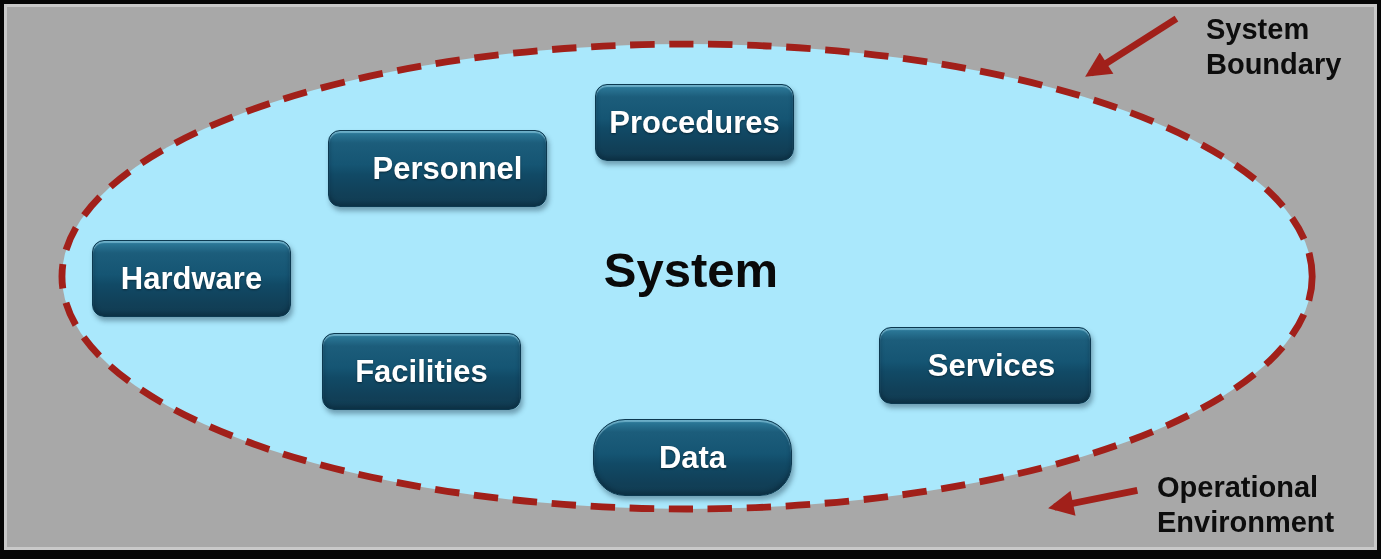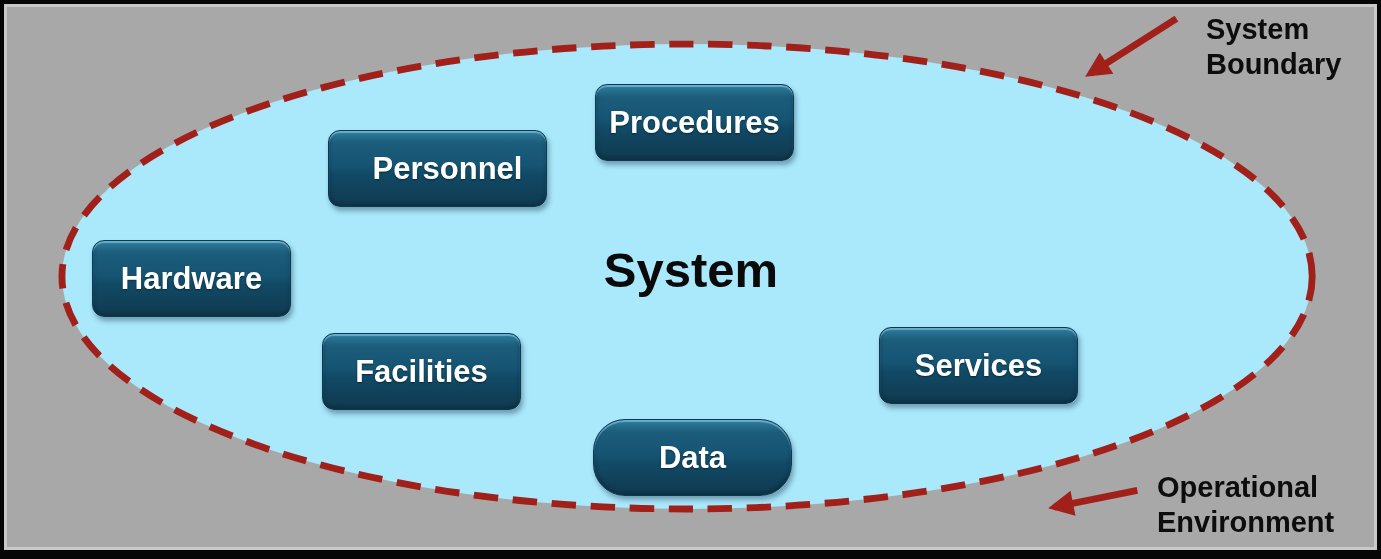--- a/index.html
+++ b/index.html
@@ -26,21 +26,21 @@
     font-size:31px;font-weight:bold;
     display:flex;align-items:center;justify-content:center;
     text-shadow:0 1px 2px rgba(0,0,0,.45);
   }
   .pos-hardware  {left:88px;  top:236px;}
   .pos-personnel {left:324px; top:126px;padding-left:20px;}
   .pos-procedures{left:591px; top:80px;}
   .pos-facilities{left:873px; top:123px;}
   .pos-software  {left:1083px;top:234px;}
   .pos-materials {left:318px; top:329px;}
-  .pos-services  {left:875px; top:323px;}
+  .pos-services  {left:875px; top:323px;padding-left:13px;}
   .pos-data      {left:589px; top:415px;border-radius:32px;}
   #system-title{
     position:absolute;left:556px;top:238px;width:262px;
     text-align:center;
     font-size:49px;font-weight:bold;color:#0a0a0a;
   }
   .corner-label{
     position:absolute;
     font-size:29px;font-weight:bold;color:#0d0d0d;
     line-height:1.22;

